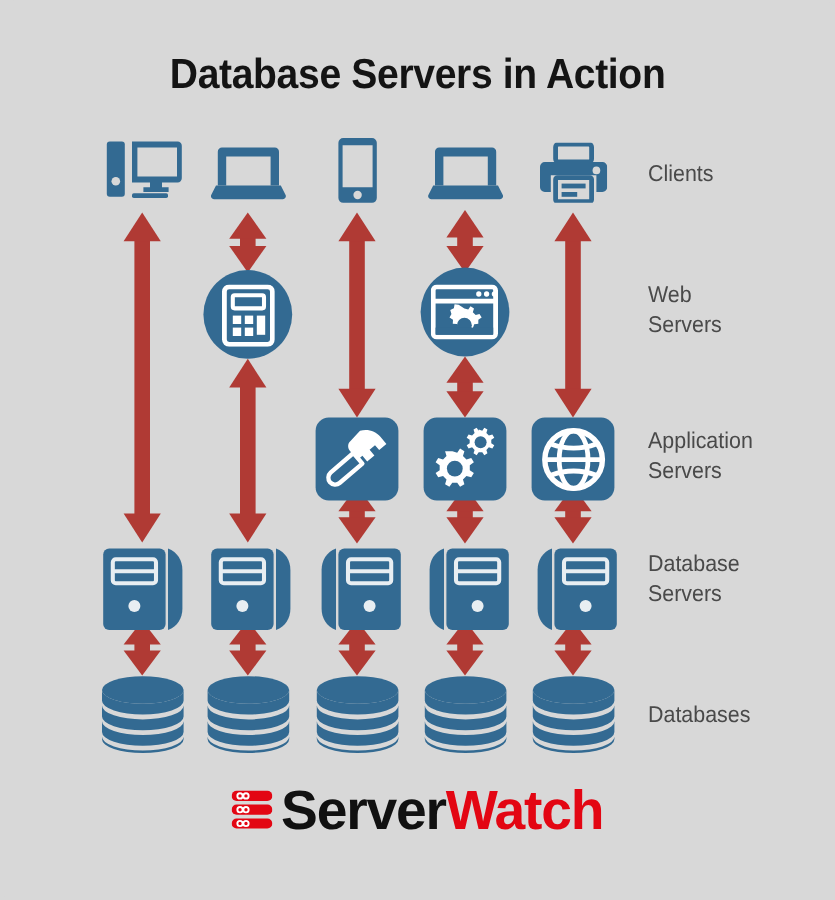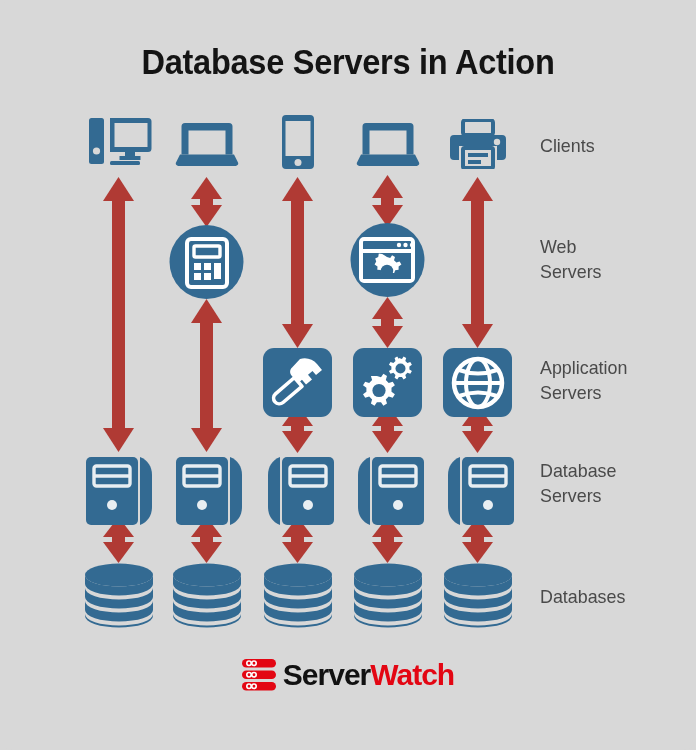--- a/index.html
+++ b/index.html
@@ -54,21 +54,21 @@
     width: 696px;
     text-align: center;
     height: 48px;
   }
   .logo-inner {
     display: inline-flex;
     align-items: center;
     gap: 7px;
   }
   .logo-text {
-    font-size: 30px;
+    font-size: 46px;
     font-weight: 700;
     letter-spacing: -1px;
     font-family: "Liberation Sans", sans-serif;
     line-height: 40px;
   }
   .logo-text .blk { color: #111111; }
   .logo-text .red { color: #e30613; }
 </style>
 </head>
 <body>

